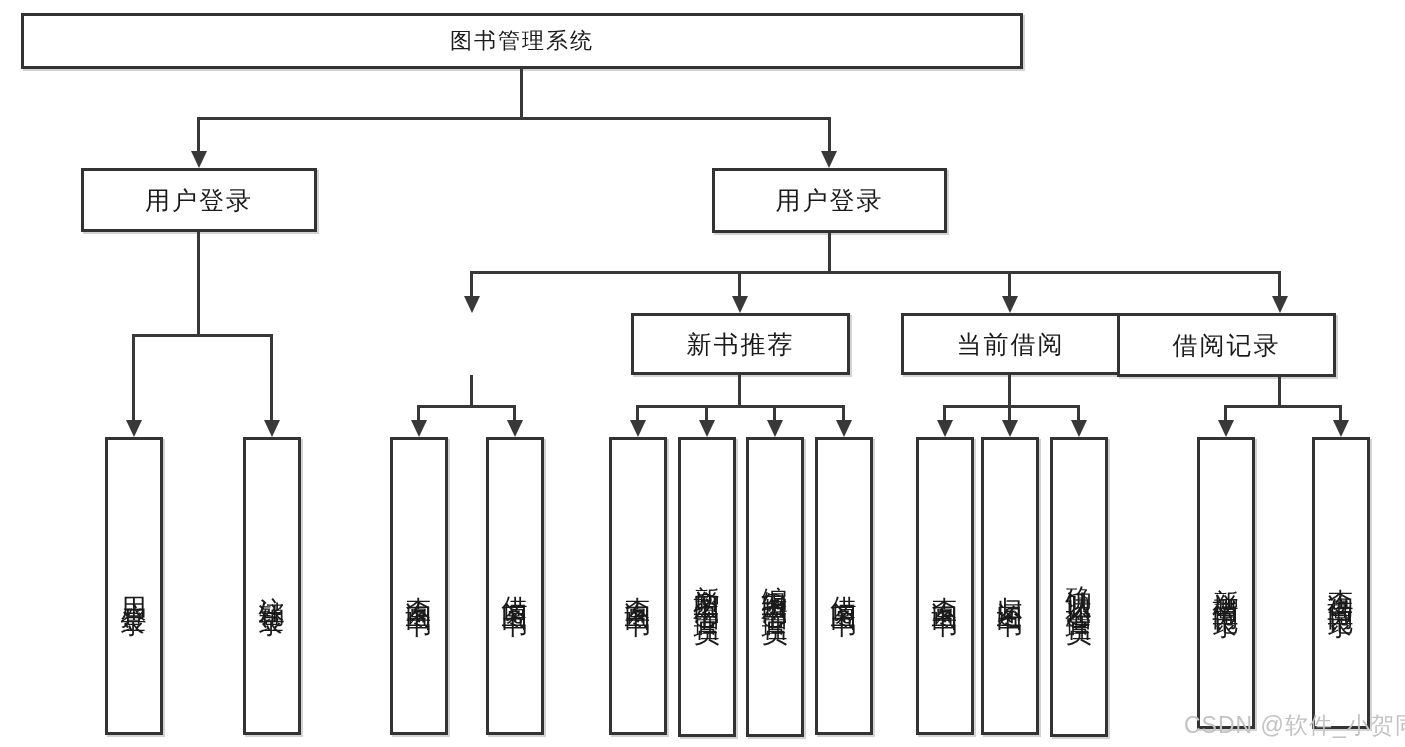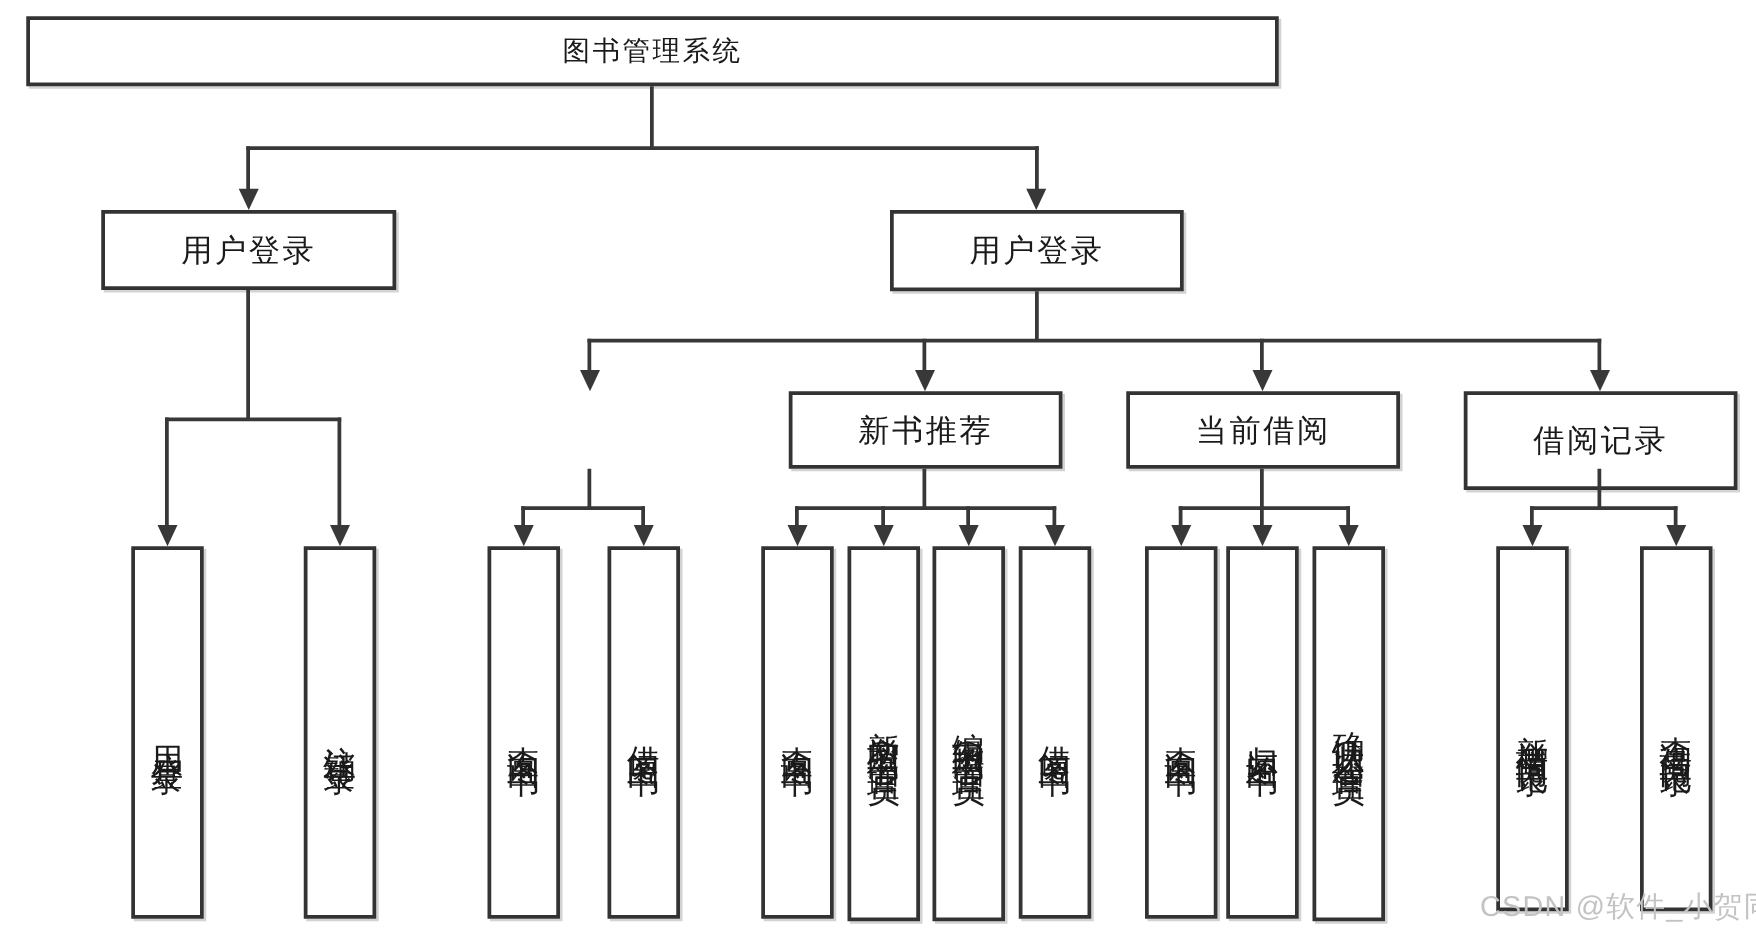--- a/index.html
+++ b/index.html
@@ -70,21 +70,21 @@
   <div class="arrow" style="left:732px;top:296px"></div>
   <div class="arrow" style="left:1002px;top:296px"></div>
   <div class="arrow" style="left:1272px;top:296px"></div>
 
   <div class="box box-h" style="left:631px;top:313px;width:219px;height:62px">
     <span>新书推荐</span>
   </div>
   <div class="box box-h" style="left:901px;top:313px;width:219px;height:62px">
     <span>当前借阅</span>
   </div>
-  <div class="box box-h" style="left:1171px;top:313px;width:219px;height:79px">
+  <div class="box box-h" style="left:1117px;top:313px;width:219px;height:64px">
     <span>借阅记录</span>
   </div>
 
   <div class="vline" style="left:470px;top:375px;height:33px"></div>
   <div class="vline" style="left:738px;top:375px;height:33px"></div>
   <div class="vline" style="left:1008px;top:375px;height:33px"></div>
   <div class="vline" style="left:1278px;top:375px;height:33px"></div>
 
   <div class="hline" style="left:417px;top:405px;width:99px"></div>
   <div class="hline" style="left:636px;top:405px;width:209px"></div>

